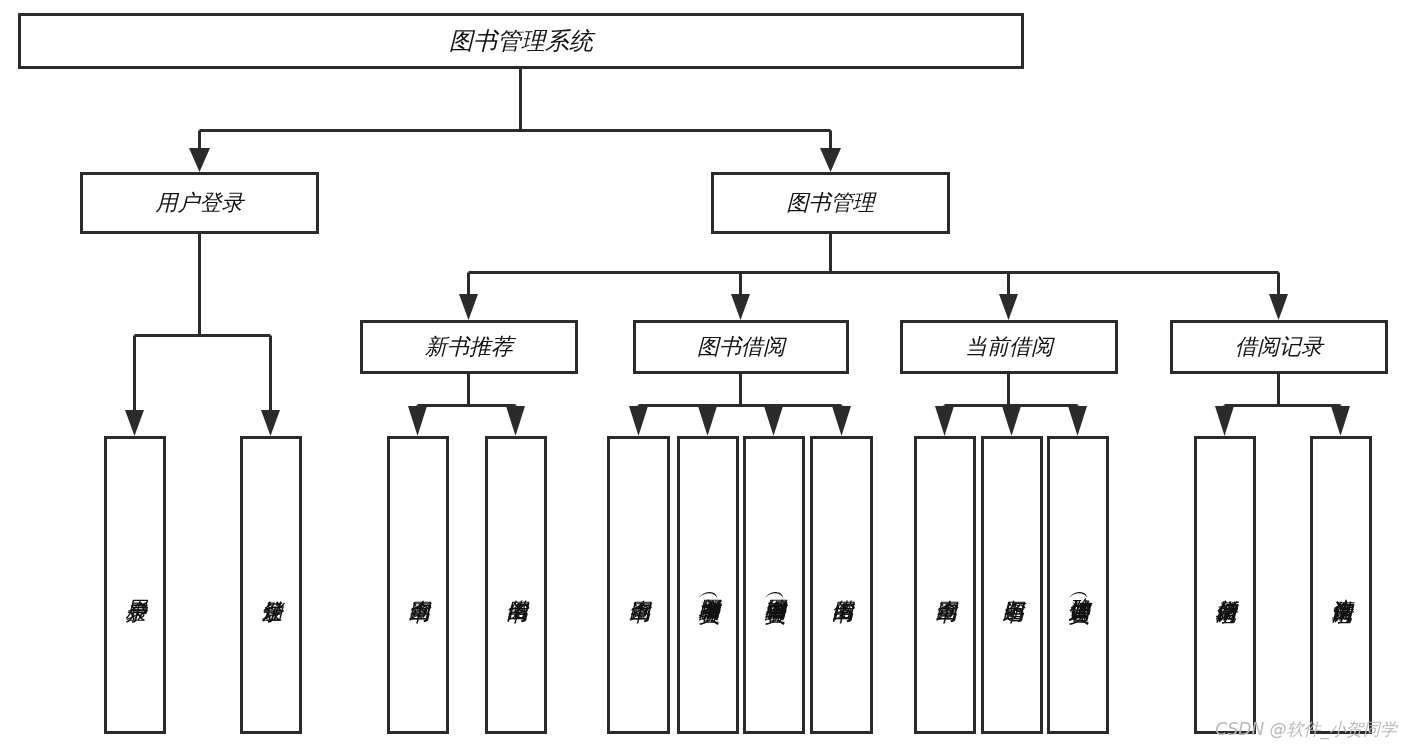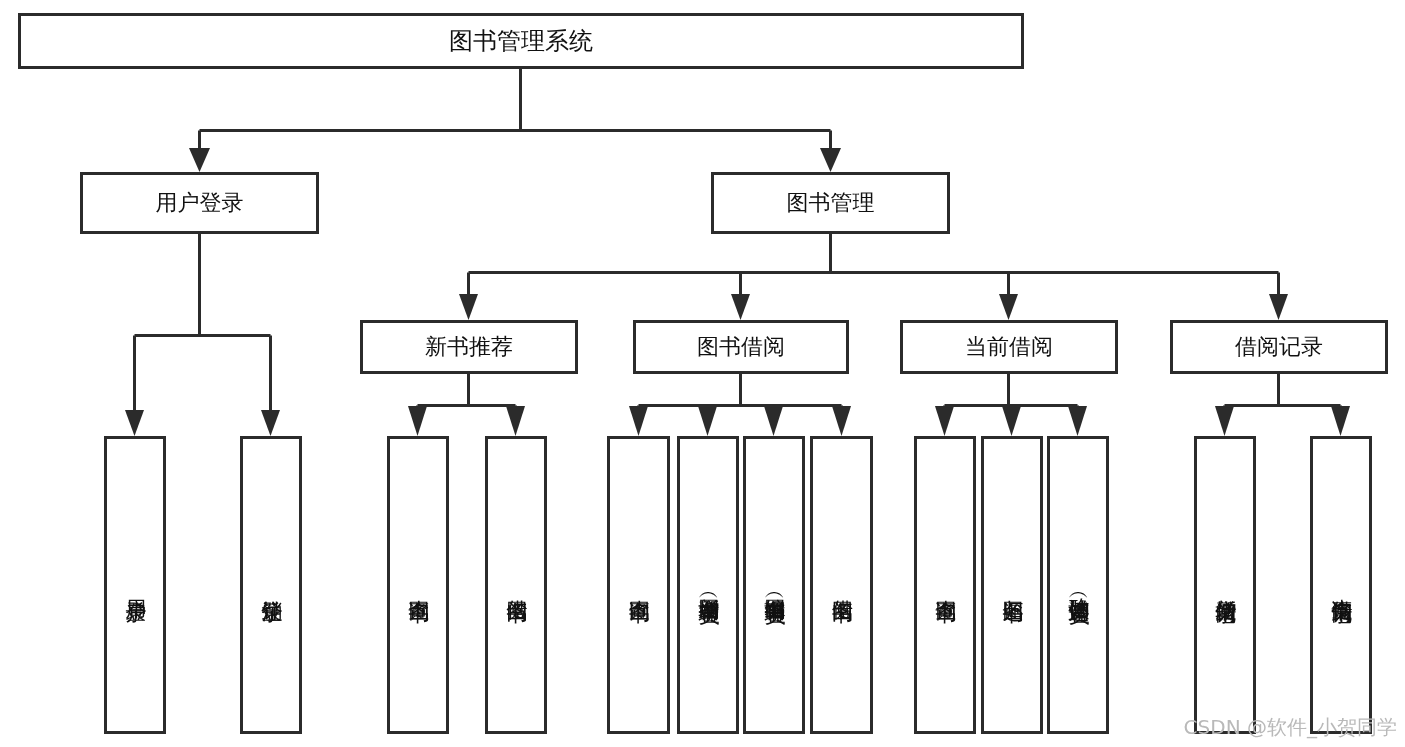--- a/index.html
+++ b/index.html
@@ -11,20 +11,21 @@
     width: 1405px;
     height: 747px;
     font-family: "DejaVu Sans", "Liberation Sans", sans-serif;
     overflow: hidden;
   }
   #diagram-root {
     position: relative;
     width: 1405px;
     height: 747px;
     background: #ffffff;
+    font-style: italic;
   }
   svg.diagram {
     position: absolute;
     top: 0;
     left: 0;
     width: 1405px;
     height: 747px;
   }
   .node-rect {
     fill: #ffffff;
@@ -65,21 +66,21 @@
     color: #111111;
     letter-spacing: 1px;
     white-space: nowrap;
     pointer-events: none;
   }
   .watermark {
     position: absolute;
     right: 8px;
     bottom: 6px;
     font-family: "DejaVu Sans", "Liberation Sans", sans-serif;
-    font-size: 20px;
+    font-size: 17px;
     color: #b9b9b9;
     white-space: nowrap;
     user-select: none;
   }
 </style>
 </head>
 <body>
 
 <div id="diagram-root">
 

